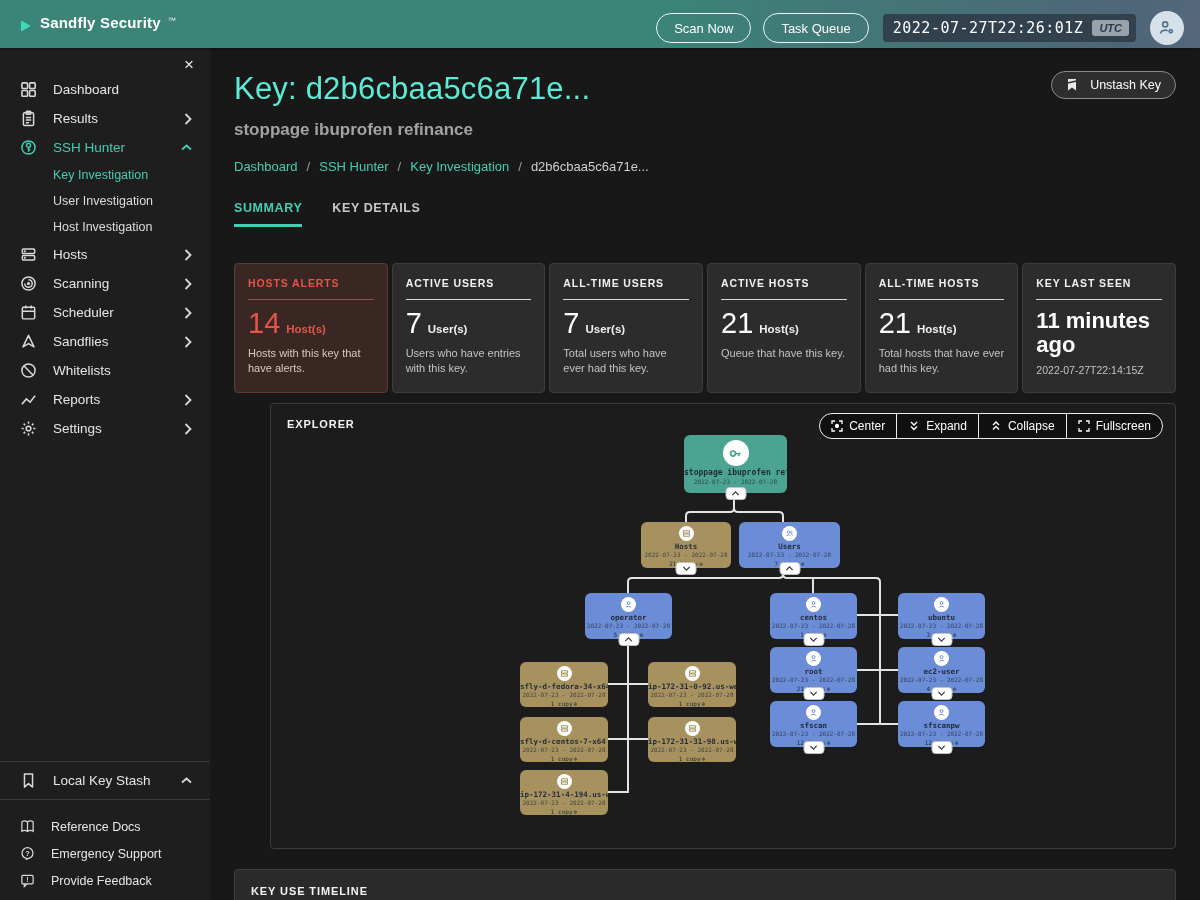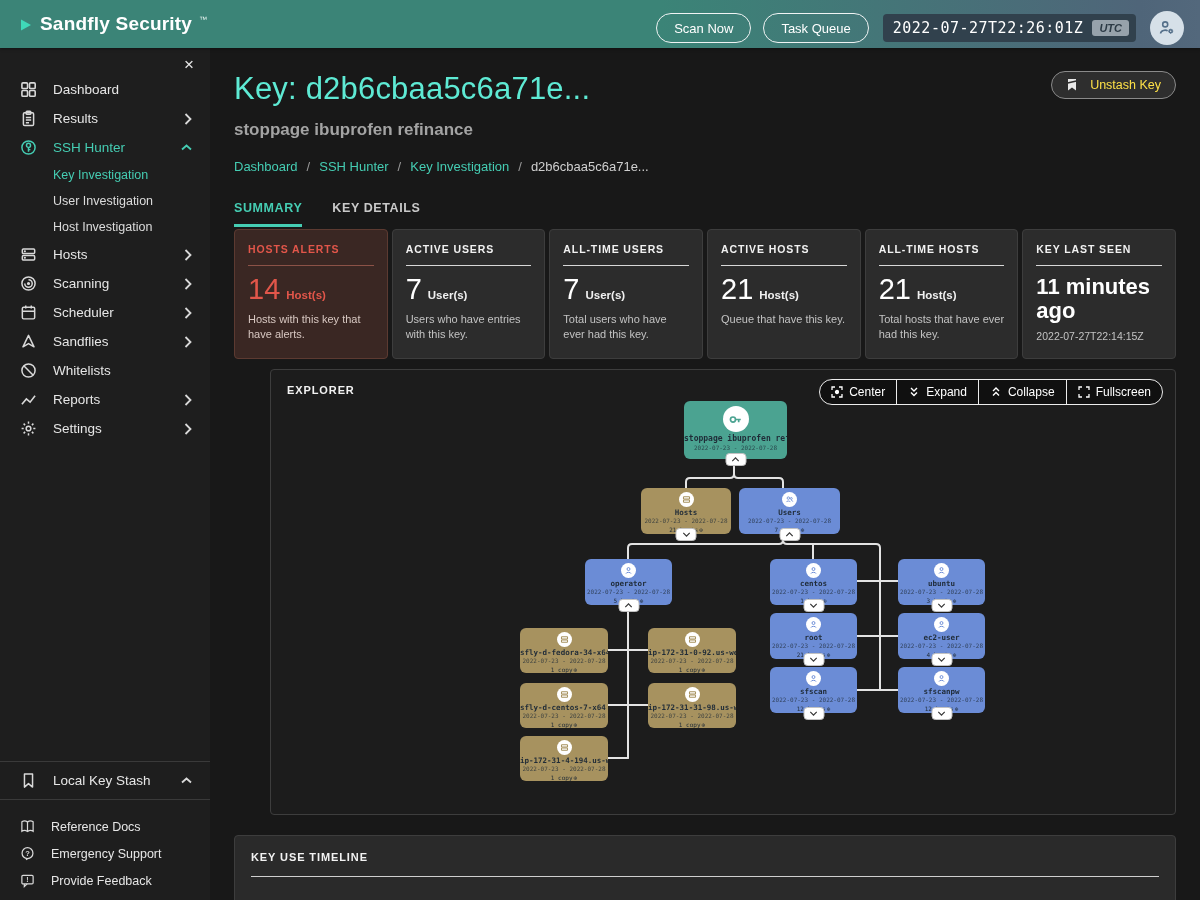--- a/index.html
+++ b/index.html
@@ -7,21 +7,21 @@
     font-family:"Liberation Sans", sans-serif; color:#e8e8e8; }
   svg { display:block; }
 
   
   .topbar { position:absolute; top:0; left:0; width:1200px; height:48px;
     background:linear-gradient(90deg,#3b8477 0%,#3b8477 55%,#4f6579 95%,#53687c 100%);
     display:flex; align-items:center; padding:0 16px 0 20px; z-index:30;
     box-shadow:0 1px 3px rgba(0,0,0,.4); }
   .brand { display:flex; align-items:flex-start; gap:7px; }
   .brand-arrow { margin-top:4px; }
-  .brand-name { font-size:19px; font-weight:bold; color:#fff; letter-spacing:.2px; }
+  .brand-name { font-size:15px; font-weight:bold; color:#fff; letter-spacing:.2px; }
   .brand-tm { font-size:8px; color:#e8f4f0; margin-top:2px; }
   .topbar-right { margin-left:auto; display:flex; align-items:center;margin-top:8px; }
   .pill-btn { height:30px; border:1.5px solid #f0f4f4; border-radius:16px; background:transparent;
     color:#fff; font-size:13px; font-family:inherit; padding:0 17px; margin-left:12px; cursor:pointer; }
   .clock { margin-left:14px; background:#31414d; border-radius:4px; padding:5px 7px 5px 10px;
     display:flex; align-items:center; }
   .clock-time { font-family:"DejaVu Sans Mono", monospace; font-size:15px; color:#fff; letter-spacing:.5px; }
   .clock-utc { margin-left:9px; background:#97a2ab; color:#2c3a45; font-size:11px; font-weight:bold;
     font-style:italic; border-radius:3px; padding:2px 7px; }
   .avatar { width:34px; height:34px; border-radius:50%; background:#d6e0e8; margin-left:14px;
@@ -44,35 +44,35 @@
   .sb-footer { padding:13px 0 6px 0; }
   .sb-footer .sb-item { height:27px; font-size:12.5px; }
   .sb-footer .sb-ico { width:15px; height:15px; }
 
   
   .main { position:absolute; top:48px; left:210px; width:990px; height:852px; overflow:hidden;
     padding:0 24px; }
   .hdr-row { margin-top:23px; display:flex; align-items:flex-start; }
   .page-title { font-size:31px; font-weight:400; color:#5eead4; letter-spacing:.2px; }
   .unstash-btn { margin-left:auto; height:28px; display:flex; align-items:center; gap:12px;
-    background:#2e2e2e; border:1px solid #8a8a8a; border-radius:15px; color:#fde047;
+    background:#2e2e2e; border:1px solid #8a8a8a; border-radius:15px; color:#ffffff;
     font-size:12.5px; font-family:inherit; padding:0 14px; cursor:pointer; }
   .subtitle { margin-top:13px; font-size:17px; font-weight:bold; color:#a3a3a3; }
   .breadcrumb { margin-top:19px; font-size:13px; display:flex; gap:9px; align-items:center; }
   .crumb { color:#45cdb3; cursor:pointer; text-decoration:none; }
   .crumb-sep { color:#9a9a9a; }
   .crumb-last { color:#cfcfcf; }
 
   .tabs { margin-top:27px; display:flex; gap:30px; }
   .tab { font-size:12.5px; font-weight:bold; letter-spacing:.6px; color:#c9c9c9;
     padding-bottom:9px; cursor:pointer; border-bottom:3px solid transparent; }
   .tab.active { color:#45cdb3; border-bottom-color:#45cdb3; }
 
   
-  .stats { margin-top:2px; display:flex; gap:4px; }
+  .stats { margin-top:36px; display:flex; gap:4px; }
   .stat-card { flex:1 1 0; height:130px; background:#2c2c2c; border:1px solid #3d3d3d;
     border-radius:4px; padding:13px 13px 10px; }
   .stat-title { font-size:10.5px; font-weight:bold; letter-spacing:.9px; color:#f2f2f2; }
   .stat-hr { border:none; border-top:1px solid #d8d8d8; margin:10px 0 9px; }
   .stat-valrow { display:flex; align-items:baseline; gap:6px; }
   .stat-value { font-size:29px; font-weight:400; color:#fff; line-height:1; }
   .stat-unit { font-size:11.5px; font-weight:bold; color:#f0f0f0; }
   .stat-desc { margin-top:8px; font-size:11px; line-height:1.4; color:#c3c3c3; }
   .stat-card.alert { background:#3a2723; border-color:#5c3a31; }
   .stat-card.alert .stat-title, .stat-card.alert .stat-value, .stat-card.alert .stat-unit { color:#e2564a; }

